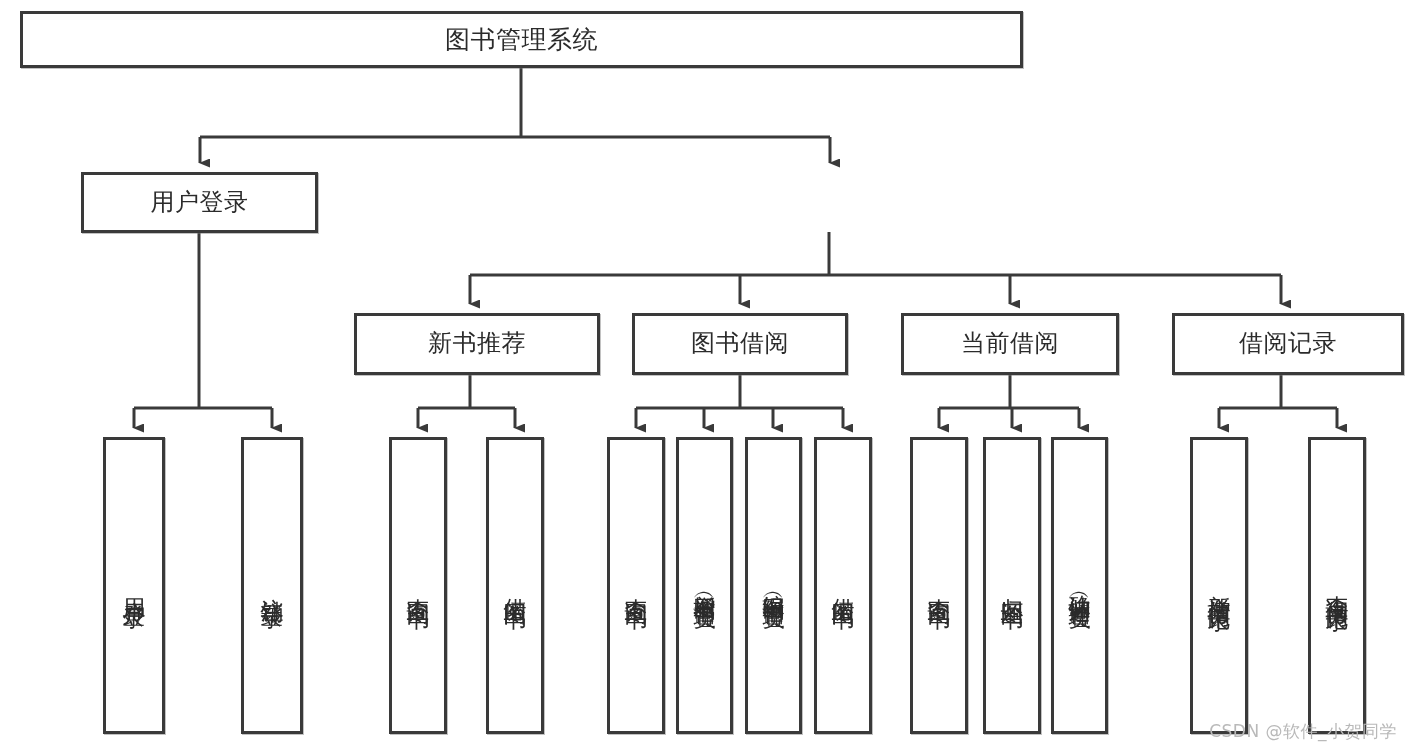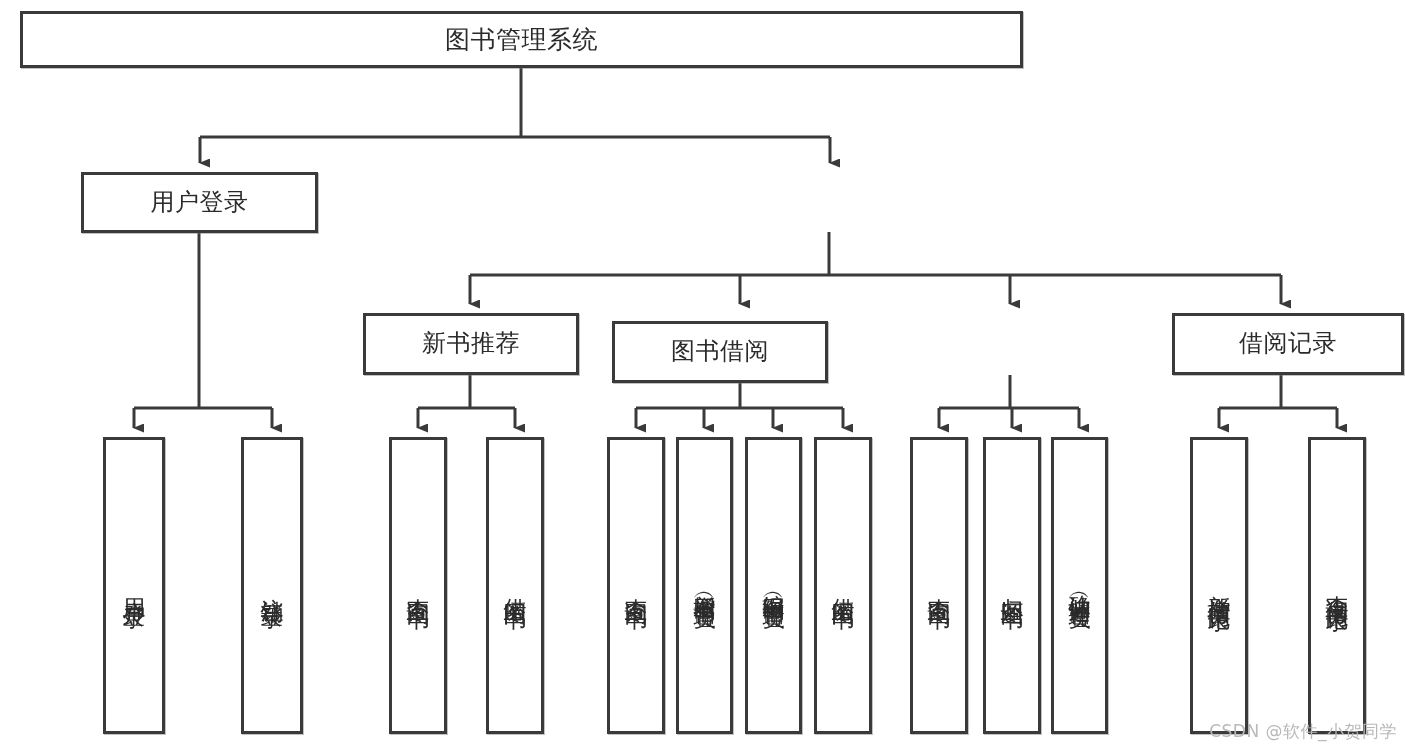--- a/index.html
+++ b/index.html
@@ -127,25 +127,28 @@
   </svg>
 
   <div class="node h root" style="left:20px; top:11px; width:1003px; height:57px;">
     <span class="label">图书管理系统</span>
   </div>
 
   <div class="node h" style="left:81px; top:172px; width:237px; height:61px;">
     <span class="label">用户登录</span>
   </div>
 
-  <div class="node h" style="left:363px; top:313px; width:216px; height:62px;">
+  <div class="node h" style="left:354px; top:313px; width:246px; height:62px;">
     <span class="label">新书推荐</span>
   </div>
-  <div class="node h" style="left:612px; top:313px; width:216px; height:62px;margin-top:8px;">
+  <div class="node h" style="left:632px; top:313px; width:216px; height:62px;">
     <span class="label">图书借阅</span>
+  </div>
+  <div class="node h" style="left:901px; top:313px; width:218px; height:62px;">
+    <span class="label">当前借阅</span>
   </div>
   <div class="node h" style="left:1172px; top:313px; width:232px; height:62px;">
     <span class="label">借阅记录</span>
   </div>
 
   <div class="node v" style="left:103px; top:437px; width:62px; height:297px;">
     <span class="label">用户登录</span>
   </div>
   <div class="node v" style="left:241px; top:437px; width:62px; height:297px;">
     <span class="label">注销登录</span>

